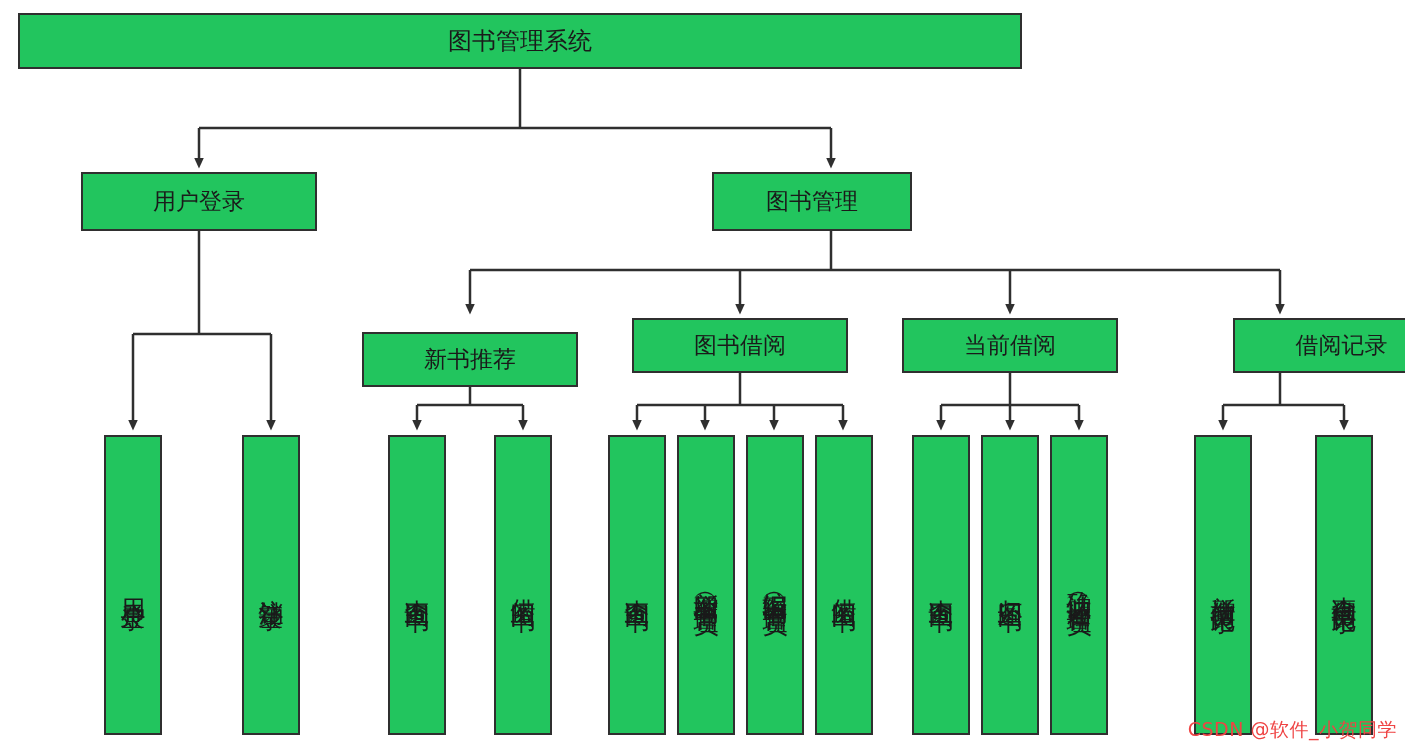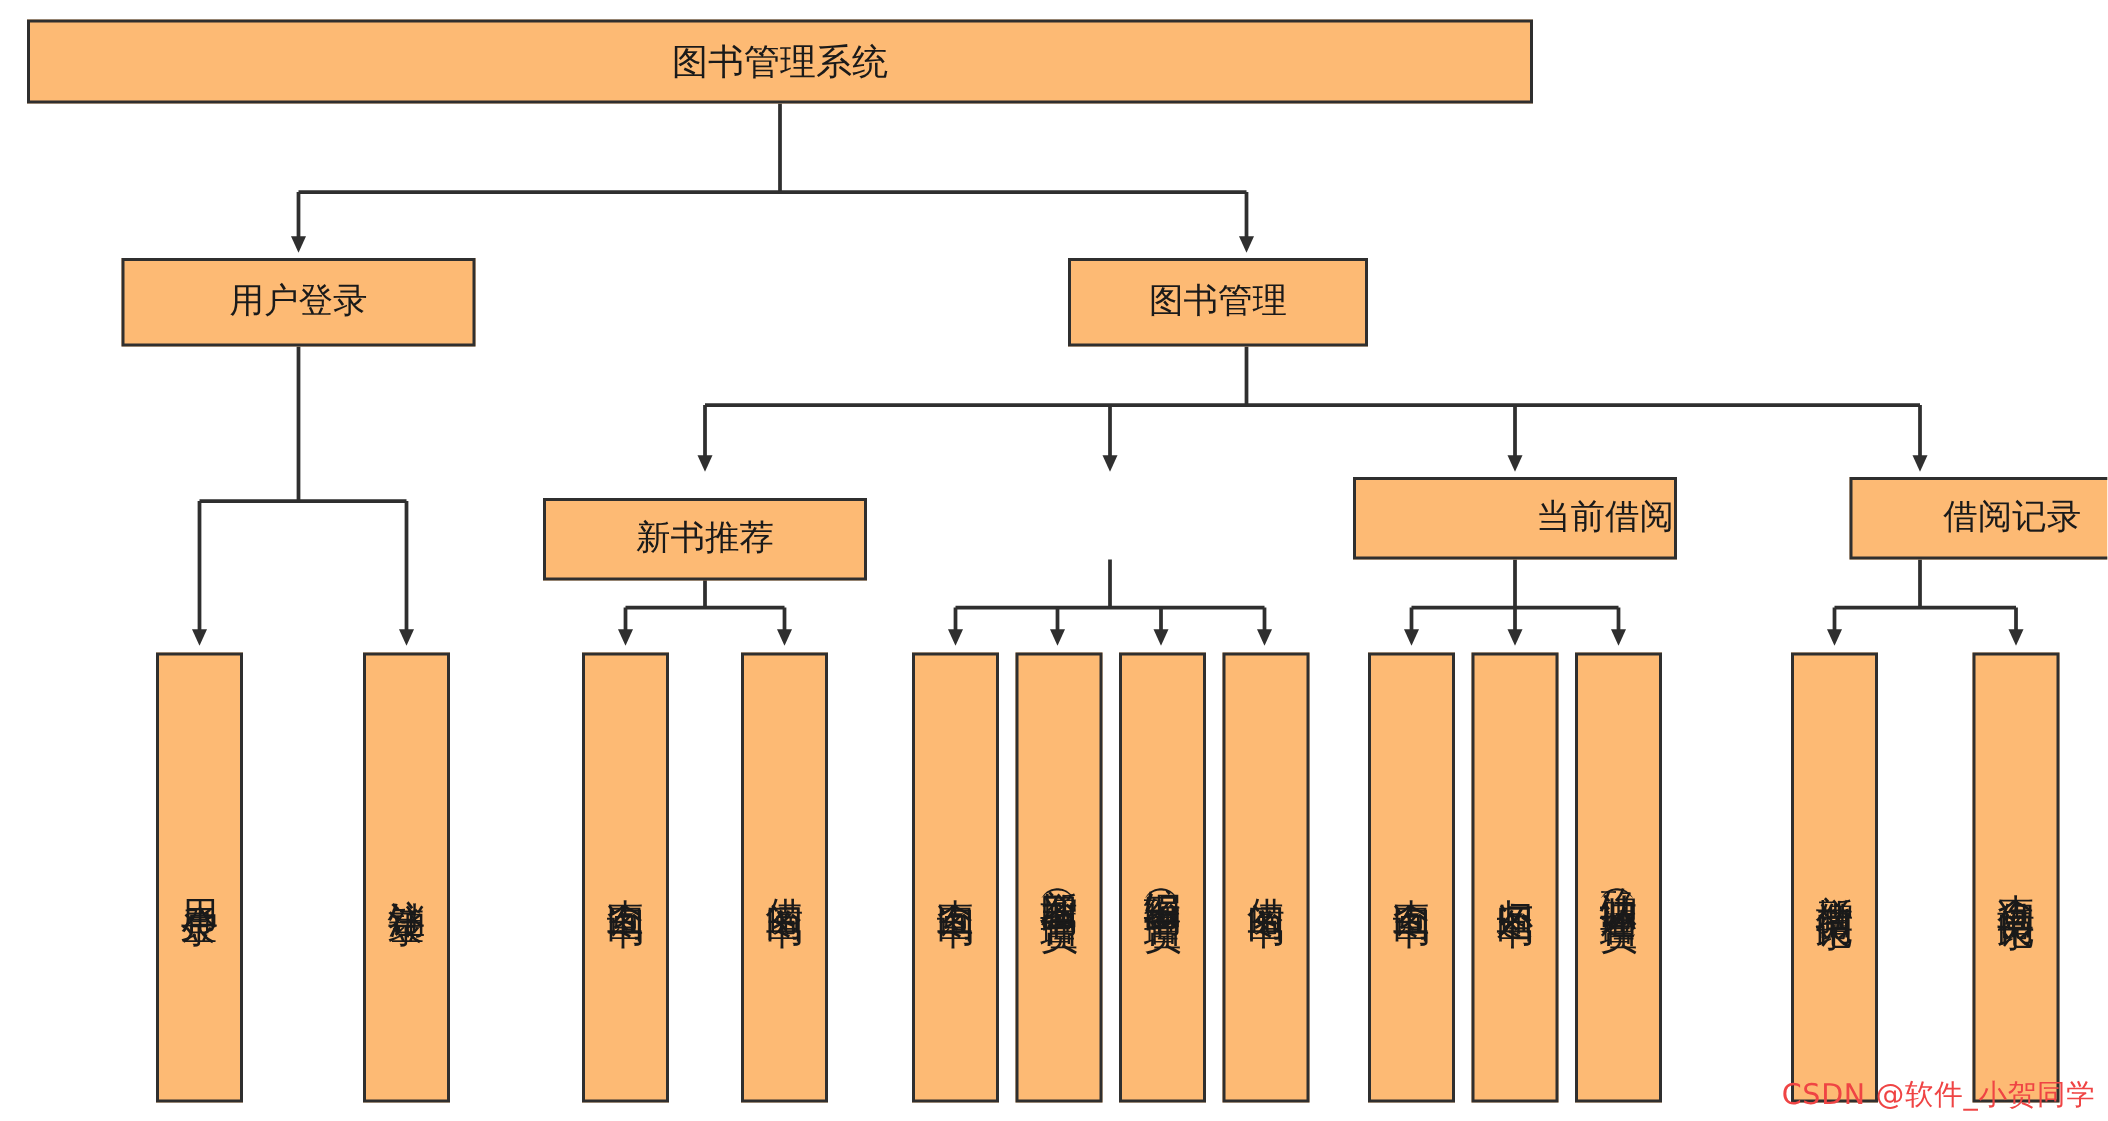--- a/index.html
+++ b/index.html
@@ -21,21 +21,21 @@
     position: absolute;
     top: 0; left: 0;
     width: 1405px;
     height: 747px;
     pointer-events: none;
   }
   .node {
     position: absolute;
     box-sizing: border-box;
     border: 2.5px solid #2f2f2f;
-    background: #fdba74;
+    background: #22c55e;
     display: flex;
     align-items: center;
     justify-content: center;
     color: #1a1a1a;
   }
   .node .label {
     display: block;
     text-align: center;
     line-height: 1.18;
     white-space: nowrap;
@@ -130,21 +130,24 @@
   <div class="node horiz" style="left:81px; top:172px; width:236px; height:59px;">
     <span class="label">用户登录</span>
   </div>
   <div class="node horiz" style="left:712px; top:172px; width:200px; height:59px;">
     <span class="label">图书管理</span>
   </div>
 
   <div class="node horiz" style="left:362px; top:332px; width:216px; height:55px;">
     <span class="label">新书推荐</span>
   </div>
-  <div class="node horiz" style="left:902px; top:318px; width:216px; height:55px;justify-content:flex-end;">
+  <div class="node horiz" style="left:632px; top:318px; width:216px; height:55px;">
+    <span class="label">图书借阅</span>
+  </div>
+  <div class="node horiz" style="left:902px; top:318px; width:216px; height:55px;">
     <span class="label">当前借阅</span>
   </div>
   <div class="node horiz" style="left:1233px; top:318px; width:217px; height:55px;">
     <span class="label">借阅记录</span>
   </div>
 
   <div class="node vert" style="left:104px; top:435px; width:58px; height:300px;">
     <span class="label">用户登录</span>
   </div>
   <div class="node vert" style="left:242px; top:435px; width:58px; height:300px;">

